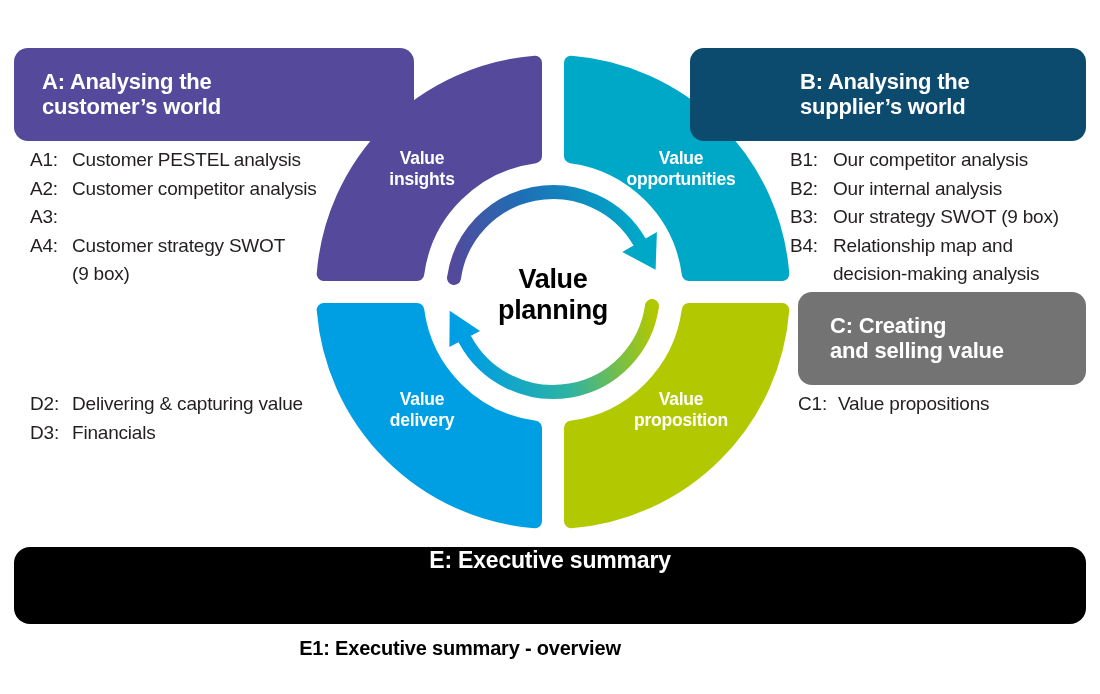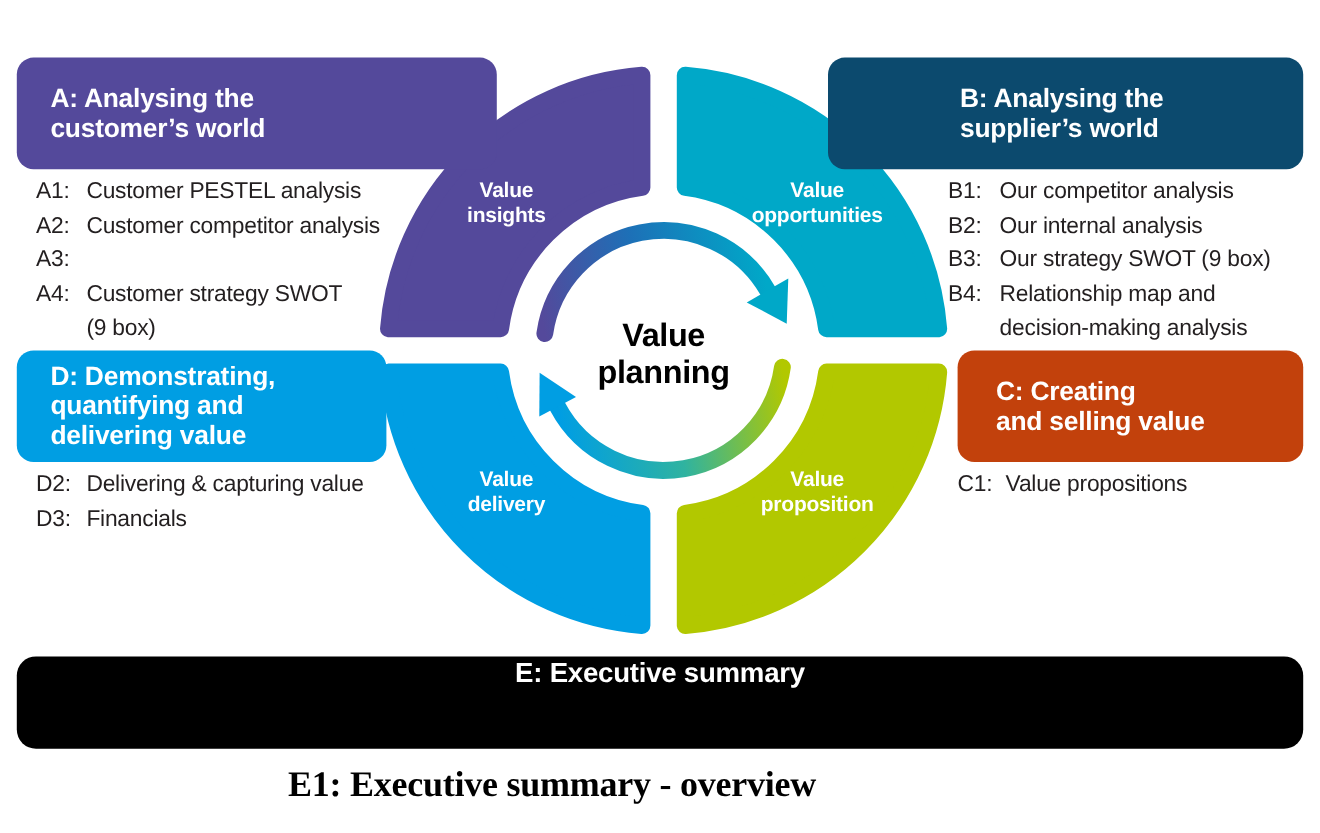--- a/index.html
+++ b/index.html
@@ -21,21 +21,21 @@
 
   
   .hdr{
     border-radius:14px;color:#ffffff;font-weight:bold;font-size:22px;line-height:24.5px;
     letter-spacing:-0.2px;display:flex;flex-direction:column;justify-content:center;
     box-sizing:border-box;
   }
   .hdr-a{left:14px;top:48px;width:400px;height:93px;background:#54499B;padding-left:28px;}
   .hdr-b{left:690px;top:48px;width:396px;height:93px;background:#0c4a6e;padding-left:110px;}
   .hdr-d{left:14px;top:292px;width:308px;height:93px;background:#009EE3;padding-left:28px;}
-  .hdr-c{left:798px;top:292px;width:288px;height:93px;background:#c2410c;padding-left:32px;}
+  .hdr-c{left:798px;top:292px;width:288px;height:93px;background:#737373;padding-left:32px;}
 
   
   .list{font-size:19px;line-height:28.5px;color:#231F20;letter-spacing:-0.2px;}
   .list .row{display:flex;align-items:flex-start;}
   .list .num{flex:0 0 42px;}
   .list-a{left:30px;top:146px;}
   .list-b{left:790px;top:146px;width:300px;}
   .list-b .num{flex:0 0 43px;}
   .list-d{left:30px;top:390px;}
   .list-c{left:798px;top:390px;}
@@ -59,21 +59,21 @@
   }
 
   
   .exec-bar{
     left:14px;top:547px;width:1072px;height:77px;background:#000000;border-radius:16px;
     display:flex;align-items:flex-start;justify-content:center;
     color:#ffffff;font-weight:bold;font-size:23px;letter-spacing:-0.2px;
   }
   .footer-note{
     left:0;top:637px;width:920px;text-align:center;
-    color:#000000;font-weight:bold;font-size:30px;letter-spacing:-0.2px;font-family:Liberation Serif, serif;
+    color:#000000;font-weight:bold;font-size:20px;letter-spacing:-0.2px;
   }
 </style>
 </head>
 <body>
 
 <div id="canvas">
 
   <svg id="ring-svg" viewBox="0 0 1100 694" xmlns="http://www.w3.org/2000/svg">
     <defs>
       <linearGradient id="gradTop" gradientUnits="userSpaceOnUse" x1="454" y1="278" x2="640" y2="242">
@@ -97,23 +97,20 @@
     <path class="cycle-arc" stroke="url(#gradBottom)" d="M 652 306 A 100 100 0 0 1 464.7 339"></path>
 
     <polygon fill="#00A8C8" points="656.9,232 622.3,252 655.6,269.7"></polygon>
     <polygon fill="#009EE3" points="449.4,347.1 480.0,330.9 449.7,310.7"></polygon>
   </svg>
 
   <div class="abs hdr hdr-a pre">A: Analysing the
 customer’s world</div>
   <div class="abs hdr hdr-b pre">B: Analysing the
 supplier’s world</div>
-  <div class="abs hdr hdr-d pre">D: Demonstrating,
-quantifying and
-delivering value</div>
   <div class="abs hdr hdr-c pre">C: Creating
 and selling value</div>
 
   <div class="abs list list-a">
     <div class="row">
       <span class="num">A1:</span>
       <span class="txt pre">Customer PESTEL analysis</span>
     </div>
     <div class="row">
       <span class="num">A2:</span>

